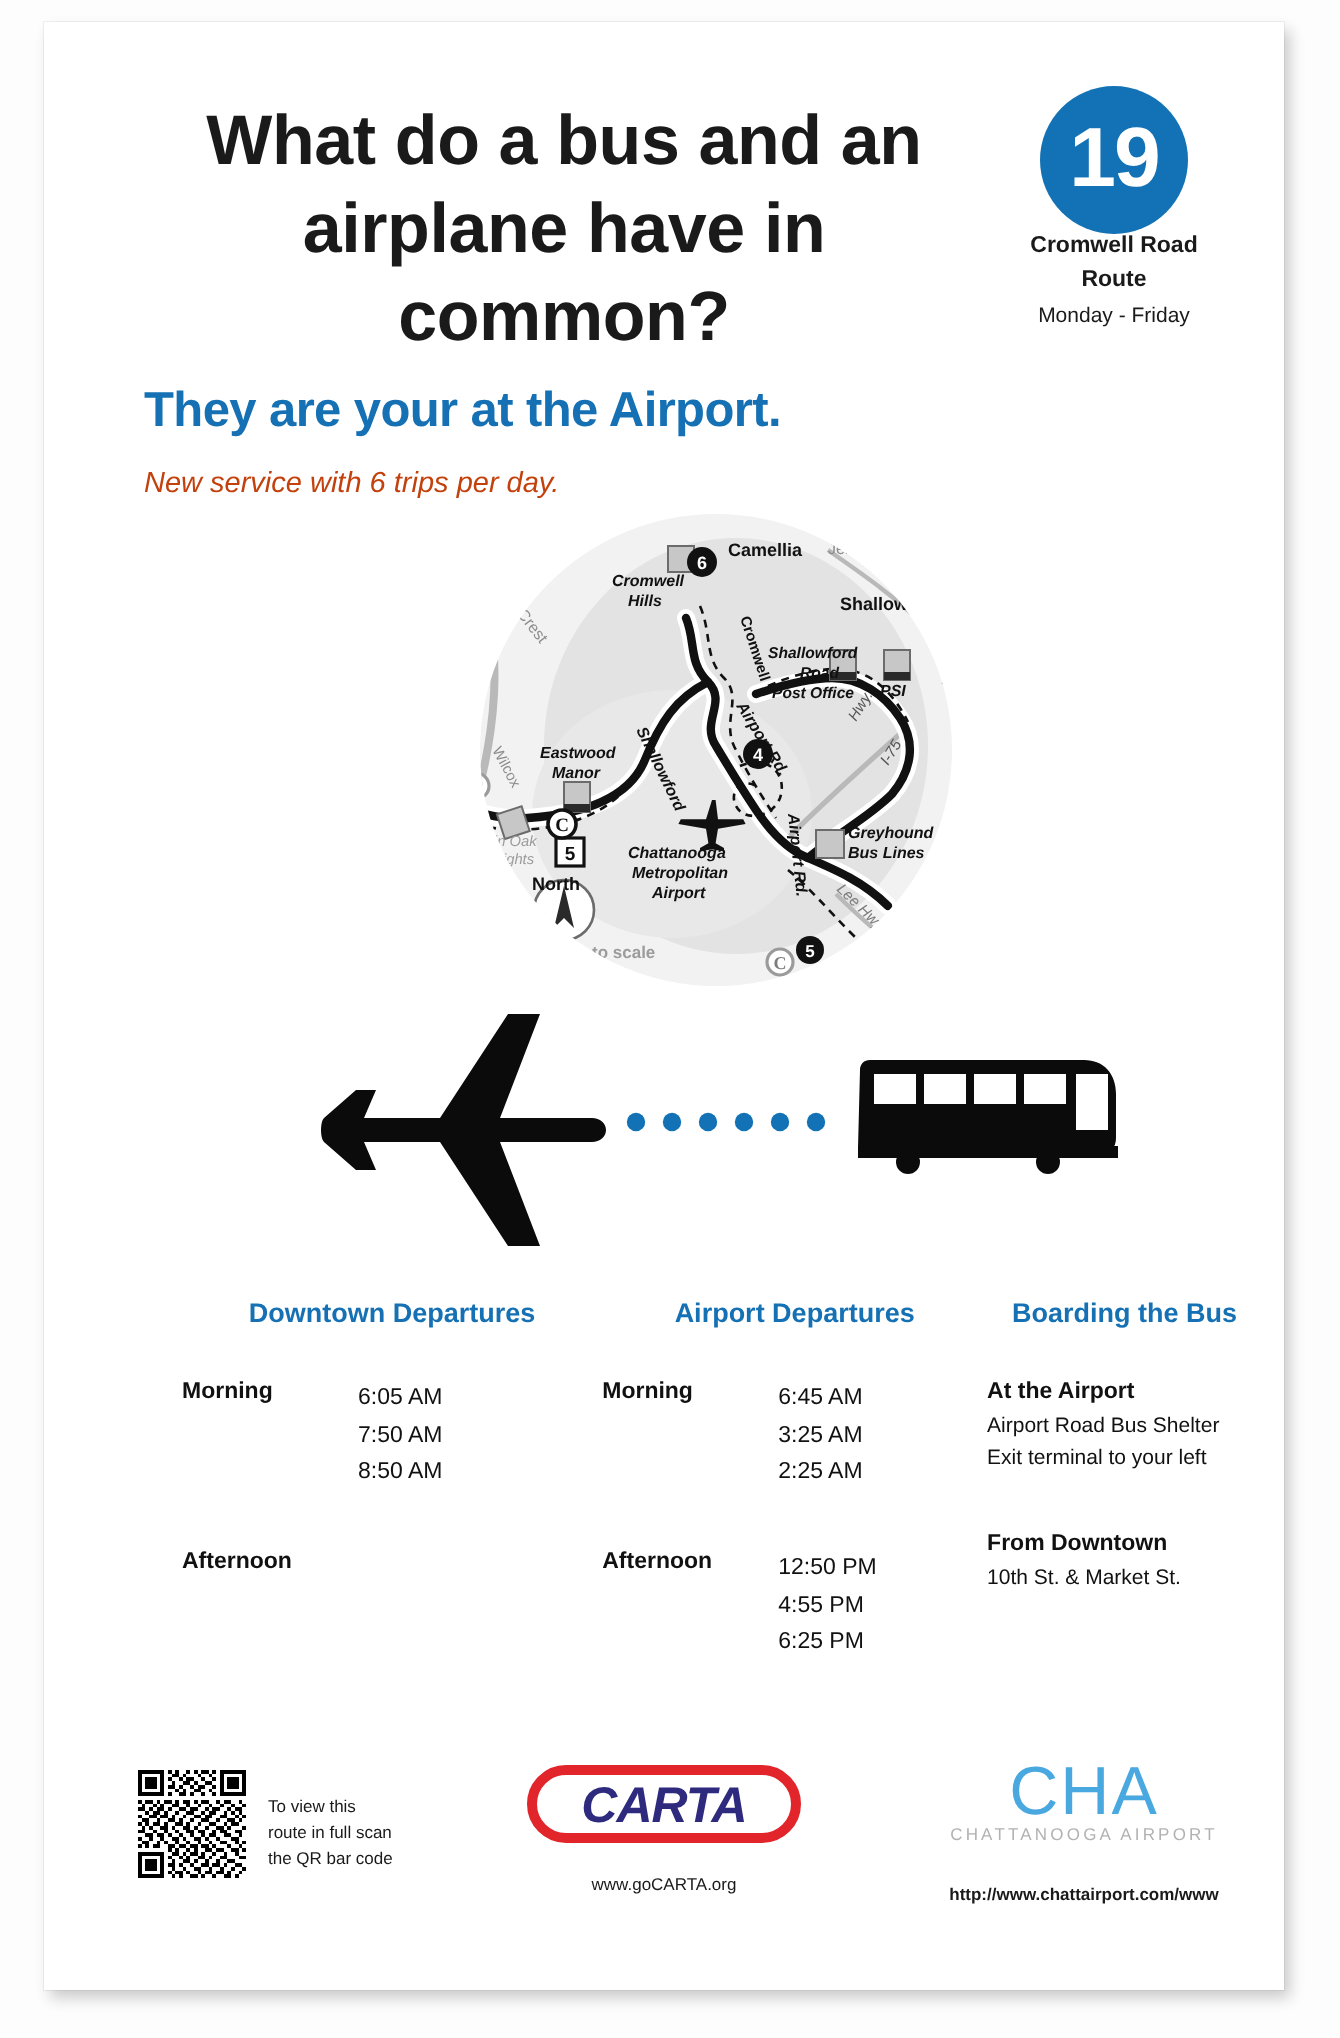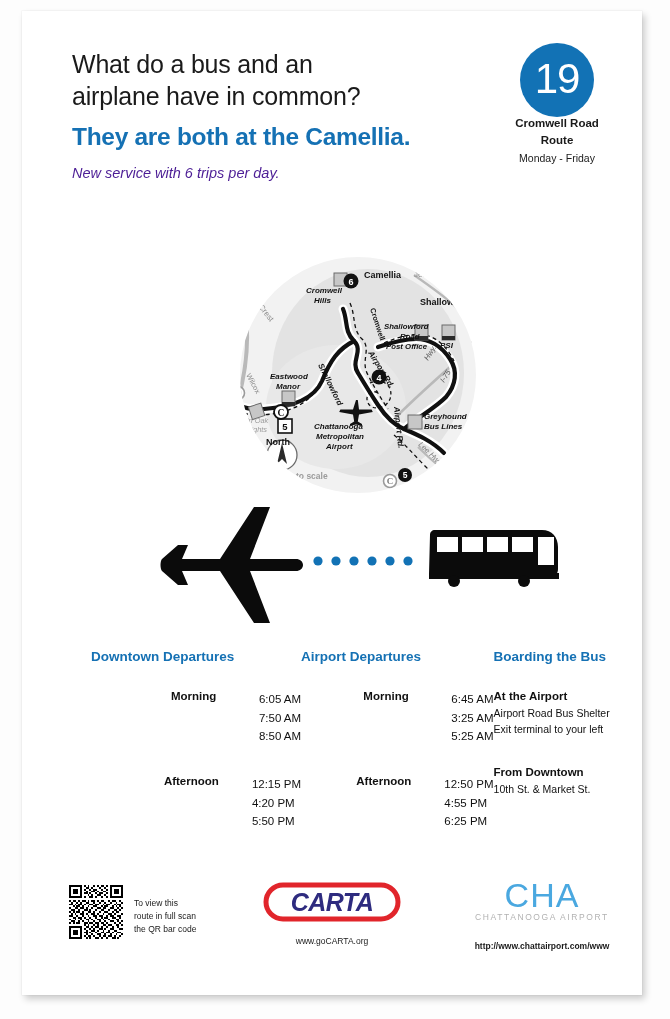--- a/index.html
+++ b/index.html
@@ -19,42 +19,42 @@
     position: absolute;
     left: 22px; top: 11px;
     width: 620px; height: 984px;
     background: #ffffff;
     box-shadow: 3px 4px 7px rgba(0,0,0,0.20), 0 0 0 0.5px rgba(0,0,0,0.05);
   }
 
   
   .hdr-wrap { position:absolute; left:50px; top:38px; width:420px; }
   .hdr-q {
-    font-size: 25px; line-height: 1.26; color:#1a1a1a;
-    font-weight: 400; letter-spacing:-0.2px;
+    font-size: 35px; line-height: 1.26; color:#1a1a1a;
+    font-weight: 700; letter-spacing:-0.2px;text-align:center;
   }
   .hdr-a {
     margin-top: 11px;
     font-size: 24.5px; font-weight: 700; color:#1571b4;
     letter-spacing:-0.3px;
   }
   .hdr-sub {
     margin-top: 14px;
-    font-size: 14.5px; font-style: italic; color:#4c1d95; font-weight:500;
+    font-size: 14.5px; font-style: italic; color:#c2410c; font-weight:500;
   }
 
   
   #badge-block { position:absolute; left:479px; top:32px; width:112px; text-align:center; }
   .badge-circle {
     width: 74px; height: 74px; border-radius: 50%;
     background: #1272b5; margin: 0 auto;
     display:flex; align-items:center; justify-content:center;
   }
   .badge-num {
-    color:#ffffff; font-size: 42px; font-weight:400; line-height:1;
+    color:#ffffff; font-size: 42px; font-weight:700; line-height:1;
     letter-spacing: -1px; padding-bottom:3px;
   }
   .badge-l1 { font-size: 11.5px; font-weight:700; color:#1a1a1a; }
   .badge-l2 { margin-top: 5px; font-size: 11.5px; font-weight:700; color:#1a1a1a; }
   .badge-l3 { margin-top: 6px; font-size: 10.5px; font-weight:400; color:#1a1a1a; }
 
   
   #map-wrap { position:absolute; left:196px; top:246px; width:280px; height:245px; }
   #map-svg { display:block; }
 
@@ -62,23 +62,23 @@
   #icons-row { position:absolute; left:130px; top:492px; width:420px; height:120px; }
 
   
   #sched { position:absolute; left:69px; top:638px; width:540px; }
   .cols { display:flex; }
   .col { }
   .col-a { width: 214px; }
   .col-b { width: 196px; }
   .col-c { width: 140px; }
   .col-head {
-    color:#1571b4; font-size:13.5px; font-weight:700; margin-bottom:26px;
-  }
-  .srow { display:flex; margin-bottom: 0; justify-content: flex-end; }
+    color:#1571b4; font-size:13.5px; font-weight:700; margin-bottom:26px;text-align:center;
+  }
+  .srow { display:flex; margin-bottom: 0; }
   .slabel { width: 88px; font-size:11.5px; font-weight:700; color:#111; }
   .stimes { font-size:11.5px; font-weight:400; color:#111; }
   .stimes div { line-height: 1.62; }
   .gap { height: 29px; }
   .binfo-h { font-size:11.5px; font-weight:700; color:#111; margin-bottom:3px; }
   .binfo-l { font-size:10.5px; font-weight:400; color:#111; line-height:1.55; }
   .binfo-gap { height: 28px; }
 
   
   #footer { position:absolute; left:0; top:858px; width:620px; height:86px; }
@@ -96,21 +96,21 @@
 <body>
 
 <div id="stage">
   <div id="poster">
 
     <div class="hdr-wrap">
       <div class="hdr-q">
         <div>What do a bus and an</div>
         <div>airplane have in common?</div>
       </div>
-      <div class="hdr-a">They are both at the Camellia.</div>
+      <div class="hdr-a">They are your at the Airport.</div>
       <div class="hdr-sub">New service with 6 trips per day.</div>
     </div>
 
     <div id="badge-block">
       <div class="badge-circle">
         <span class="badge-num">19</span>
       </div>
       <div class="badge-l1">Cromwell Road</div>
       <div class="badge-l2">Route</div>
       <div class="badge-l3">Monday - Friday</div>
@@ -304,36 +304,31 @@
             <div class="slabel">Morning</div>
             <div class="stimes">
               <div>6:05 AM</div>
               <div>7:50 AM</div>
               <div>8:50 AM</div>
             </div>
           </div>
           <div class="gap"></div>
           <div class="srow">
             <div class="slabel">Afternoon</div>
-            <div class="stimes">
-              <div>12:15 PM</div>
-              <div>4:20 PM</div>
-              <div>5:50 PM</div>
-            </div>
           </div>
         </div>
 
         <div class="col col-b">
           <div class="col-head">Airport Departures</div>
           <div class="srow">
             <div class="slabel">Morning</div>
             <div class="stimes">
               <div>6:45 AM</div>
               <div>3:25 AM</div>
-              <div>5:25 AM</div>
+              <div>2:25 AM</div>
             </div>
           </div>
           <div class="gap"></div>
           <div class="srow">
             <div class="slabel">Afternoon</div>
             <div class="stimes">
               <div>12:50 PM</div>
               <div>4:55 PM</div>
               <div>6:25 PM</div>
             </div>

